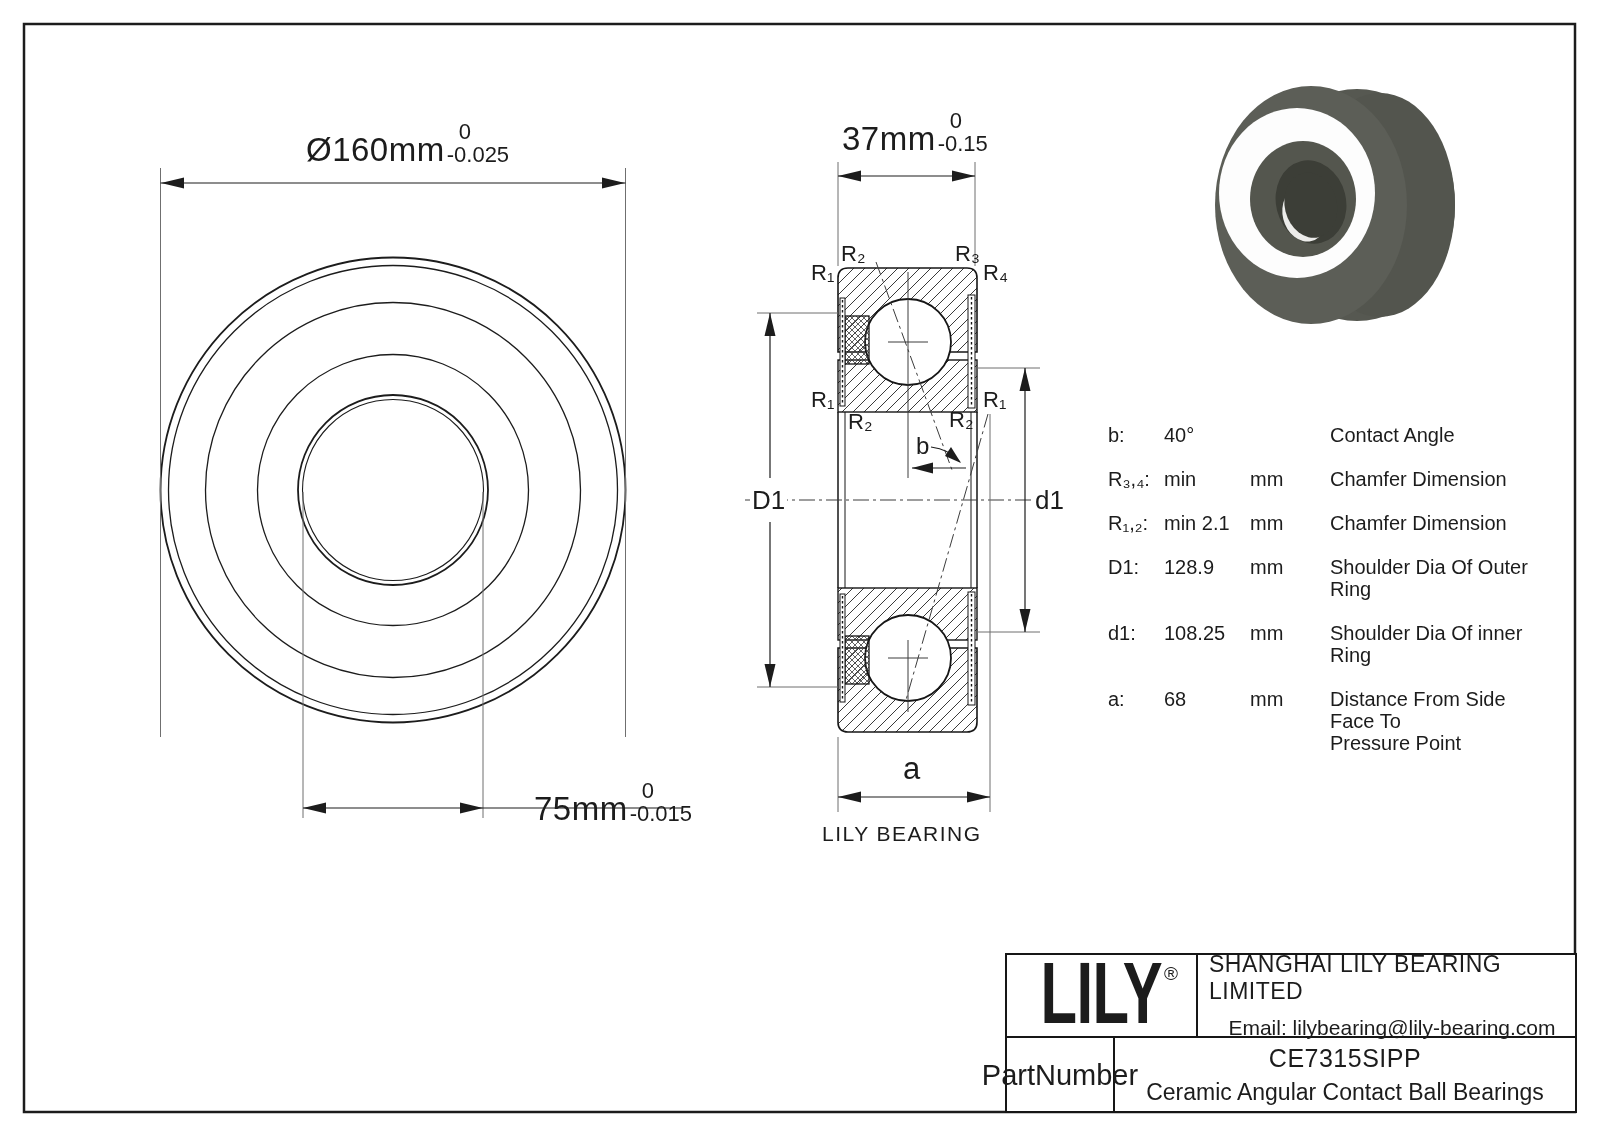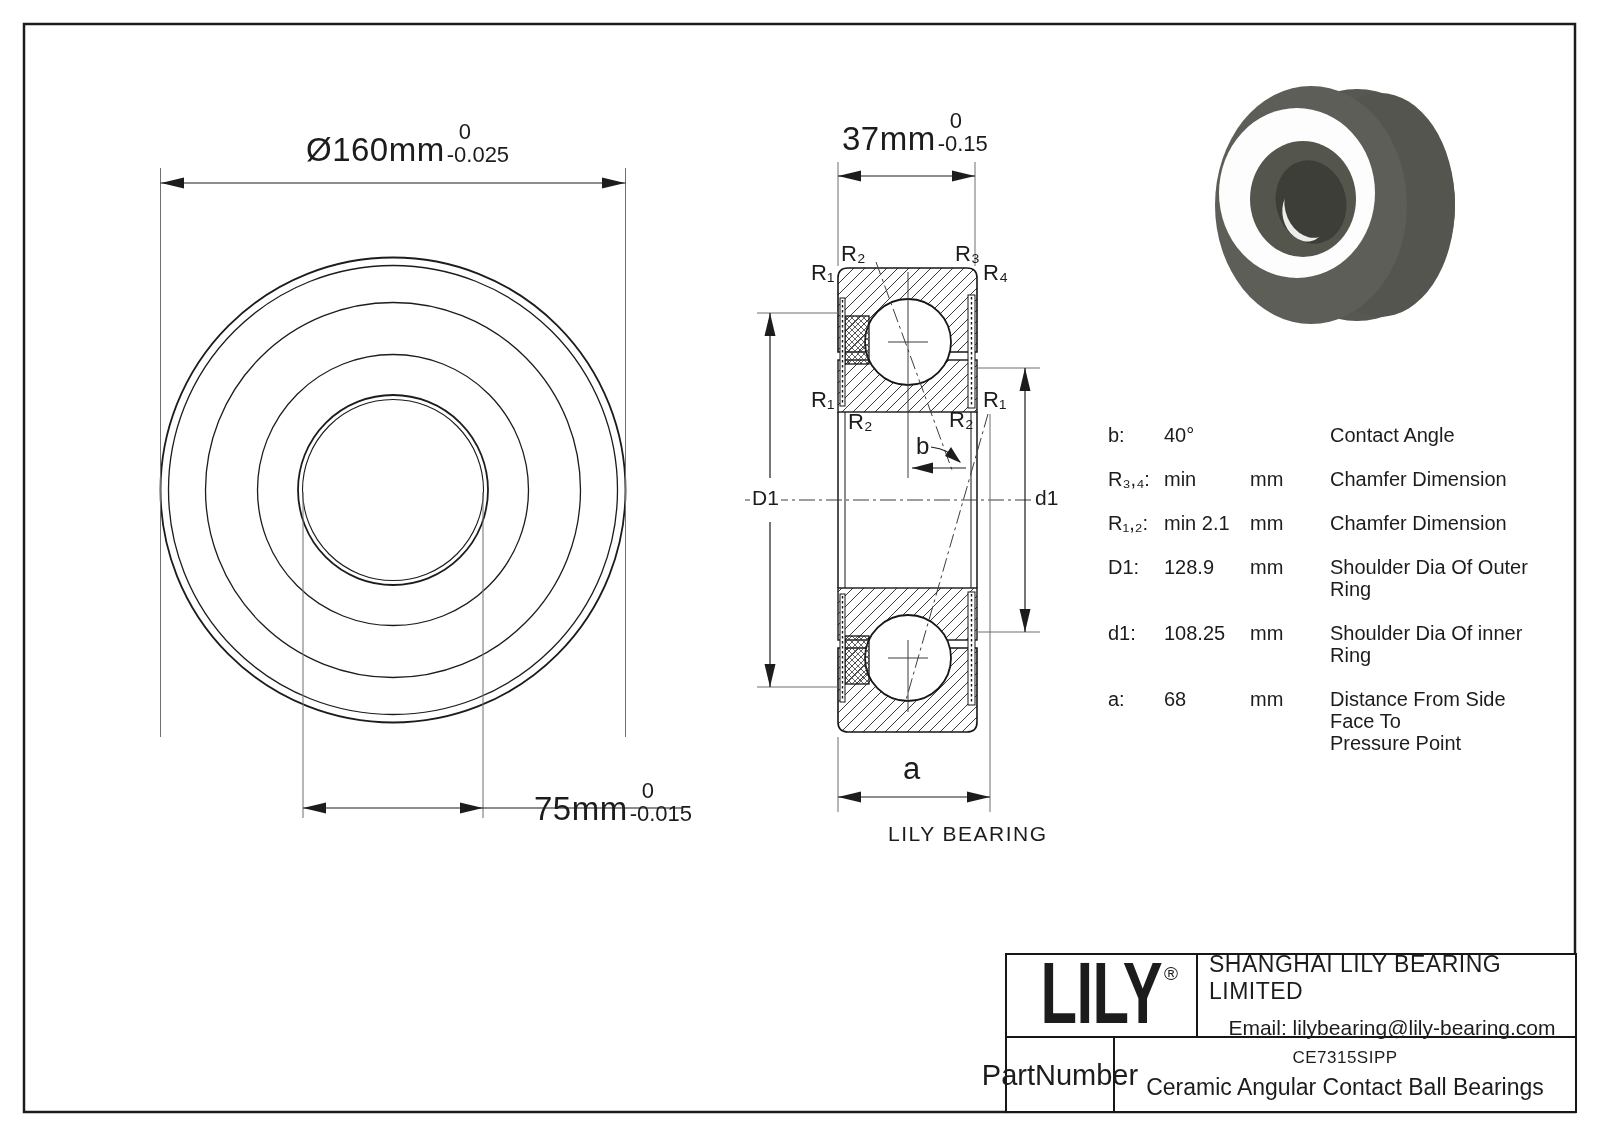--- a/index.html
+++ b/index.html
@@ -4,21 +4,21 @@
 <style>
   html,body{margin:0;padding:0;background:#ffffff;}
   body{width:1600px;height:1132px;position:relative;overflow:hidden;
        font-family:"Liberation Sans",sans-serif;color:#1c1c1c;}
   .abs{position:absolute;}
   .dim{display:flex;align-items:flex-start;line-height:1;white-space:nowrap;}
   .dim .main{font-size:33px;margin-top:12px;letter-spacing:0.5px;}
   .dim .tol{display:flex;flex-direction:column;align-items:flex-start;font-size:22px;margin-left:2px;}
   .dim .tol .t0{padding-left:12px;margin-bottom:1px;}
   .rlabel{font-size:22px;line-height:1;white-space:nowrap;}
-  .dimletter{font-size:21px;line-height:1;background:#fff;padding:1px 2px;}
+  .dimletter{font-size:26px;line-height:1;background:#fff;padding:1px 2px;}
   .caption{font-size:21px;letter-spacing:1.5px;white-space:nowrap;}
   
   .spec{display:grid;grid-template-columns:56px 86px 80px 1fr;width:446px;line-height:22px;font-size:20px;}
   .spec > div{margin-bottom:22px;}
   
   .tblock{left:1005px;top:953px;width:572px;height:160px;border:2px solid #161616;
           box-sizing:border-box;display:flex;flex-direction:column;background:#fff;}
   .tb-row-top{height:83px;border-bottom:2px solid #161616;display:flex;box-sizing:border-box;}
   .tb-row-bot{flex:1;display:flex;box-sizing:border-box;}
   .tb-logo-cell{width:191px;border-right:2px solid #161616;box-sizing:border-box;
@@ -26,21 +26,21 @@
   .tb-logo{font-size:88px;font-weight:700;line-height:0.8;transform:scaleX(0.68);
            transform-origin:50% 50%;letter-spacing:-1px;margin-top:-4px;}
   .tb-reg{position:absolute;left:157px;top:8px;font-size:19px;font-weight:400;}
   .tb-co-cell{flex:1;display:flex;flex-direction:column;align-items:center;justify-content:center;gap:11px;padding-left:11px;}
   .tb-co{font-size:23px;letter-spacing:0.5px;}
   .tb-email{font-size:21px;}
   .tb-part-cell{width:108px;border-right:2px solid #161616;box-sizing:border-box;
                 display:flex;flex-direction:row;align-items:center;justify-content:center;
                 font-size:29px;line-height:30px;}
   .tb-pn-cell{flex:1;display:flex;flex-direction:column;align-items:center;justify-content:center;gap:6px;}
-  .tb-pn{font-size:17px;letter-spacing:0.5px;}
+  .tb-pn{font-size:25px;letter-spacing:0.5px;}
   .tb-pd{font-size:23px;}
 </style>
 </head>
 <body>
 
 <svg class="abs" style="left:0;top:0" width="1600" height="1132" viewBox="0 0 1600 1132">
   <defs>
     <pattern id="hatch" width="11" height="11" patternUnits="userSpaceOnUse">
       <path d="M-2,13 L13,-2 M-2,2 L2,-2 M9,13 L13,9" stroke="#3a3a3a" stroke-width="1" fill="none"></path>
     </pattern>
@@ -216,21 +216,21 @@
 <span class="abs rlabel" style="left:811px;top:389px;">R₁</span>
 <span class="abs rlabel" style="left:983px;top:389px;">R₁</span>
 <span class="abs rlabel" style="left:848px;top:411px;">R₂</span>
 <span class="abs rlabel" style="left:949px;top:409px;">R₂</span>
 
 <span class="abs" style="left:916px;top:434px;font-size:24px;line-height:1;">b</span>
 <span class="abs dimletter" style="left:750px;top:486px;">D1</span>
 <span class="abs dimletter" style="left:1033px;top:486px;">d1</span>
 <span class="abs" style="left:903px;top:753px;font-size:31px;line-height:1;">a</span>
 
-<div class="abs caption" style="left:888px;top:822px;">LILY BEARING</div>
+<div class="abs caption" style="left:822px;top:822px;">LILY BEARING</div>
 
 <div class="abs spec" style="left:1108px;top:424px;">
   <div>b:</div>
   <div>40°</div>
   <div></div>
   <div>Contact Angle</div>
 
   <div>R₃,₄:</div>
   <div>min</div>
   <div>mm</div>

